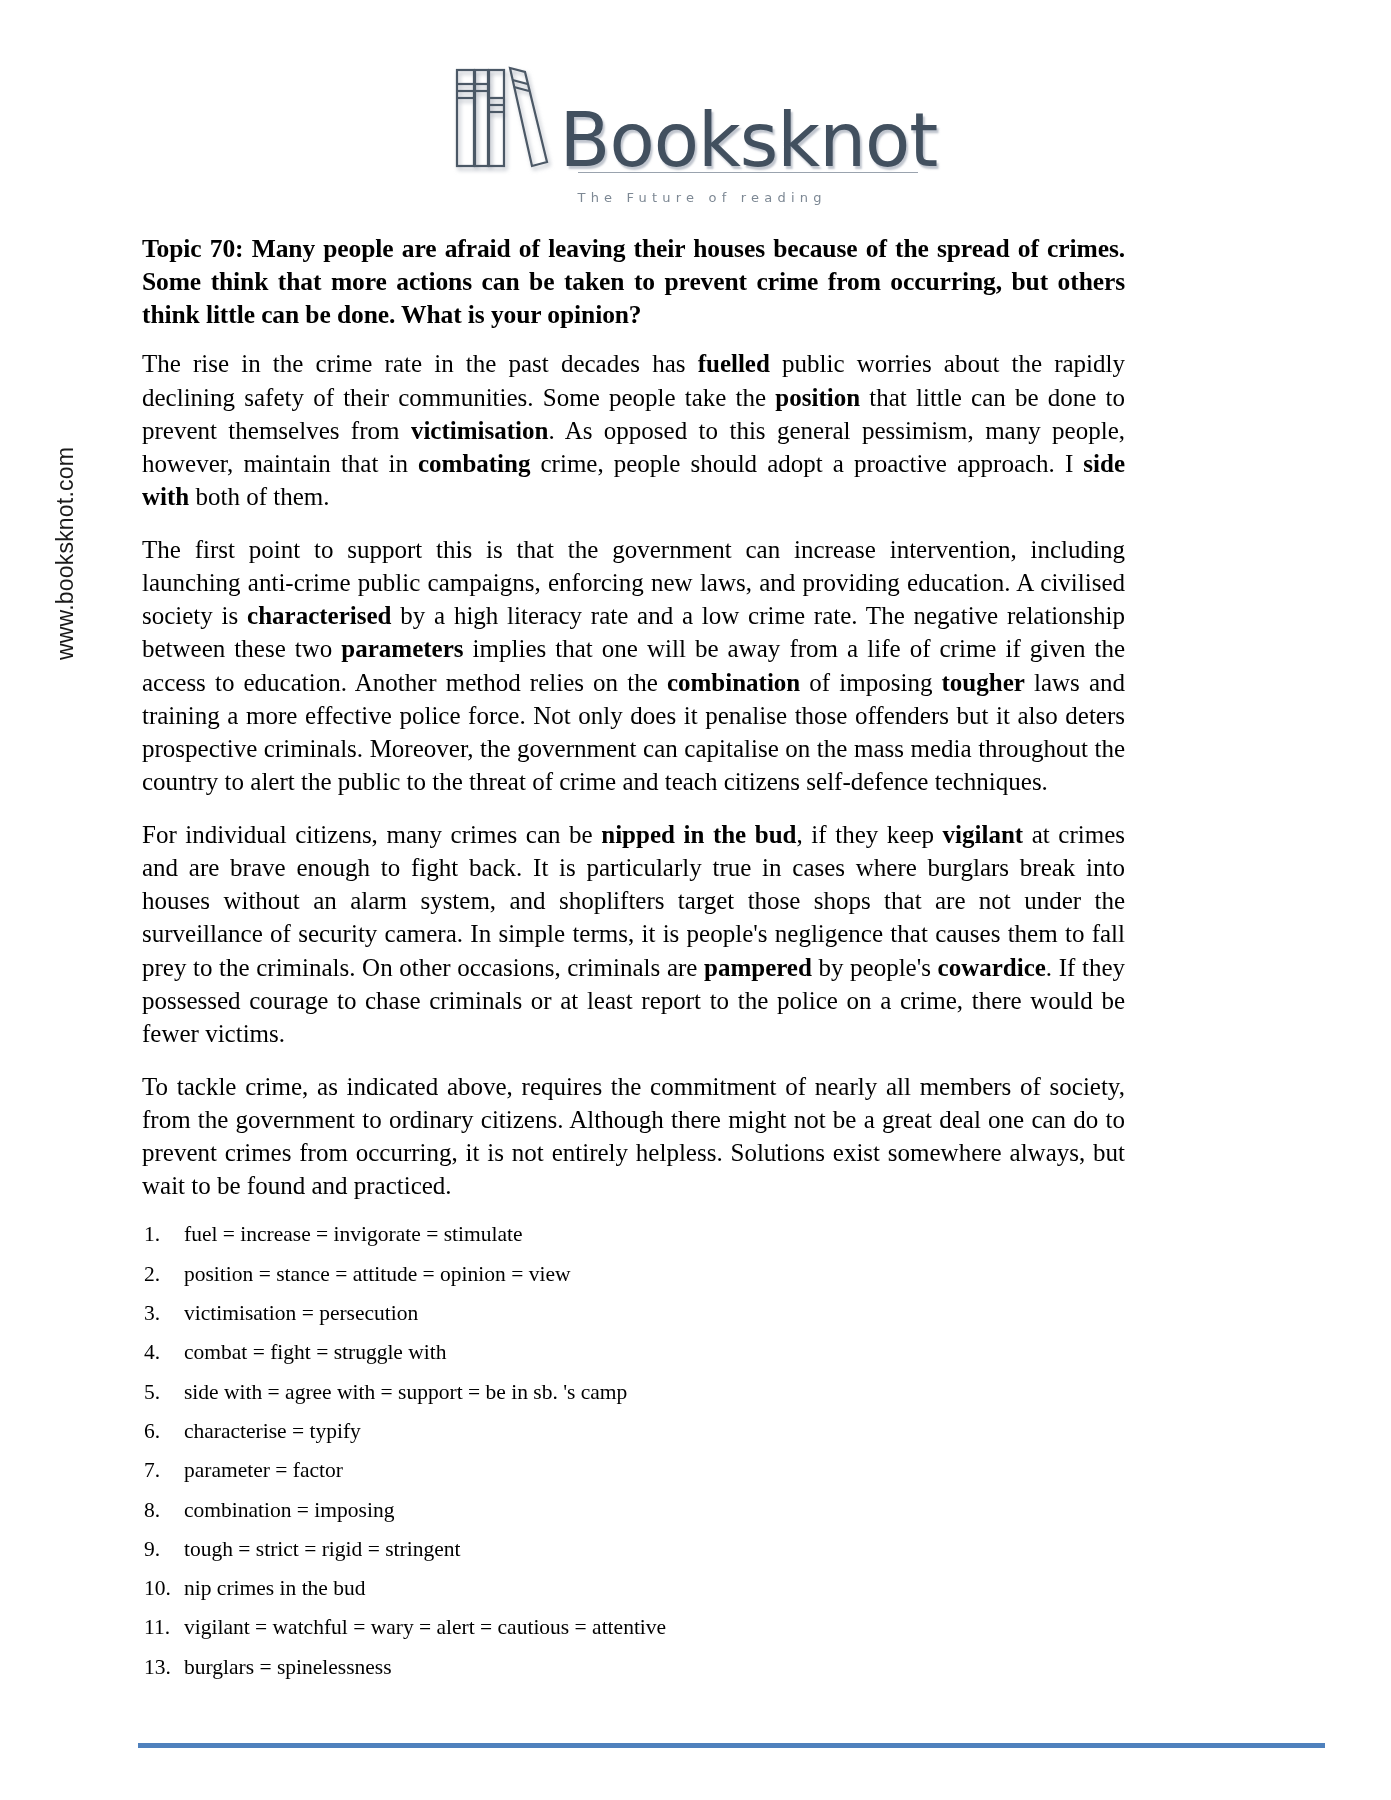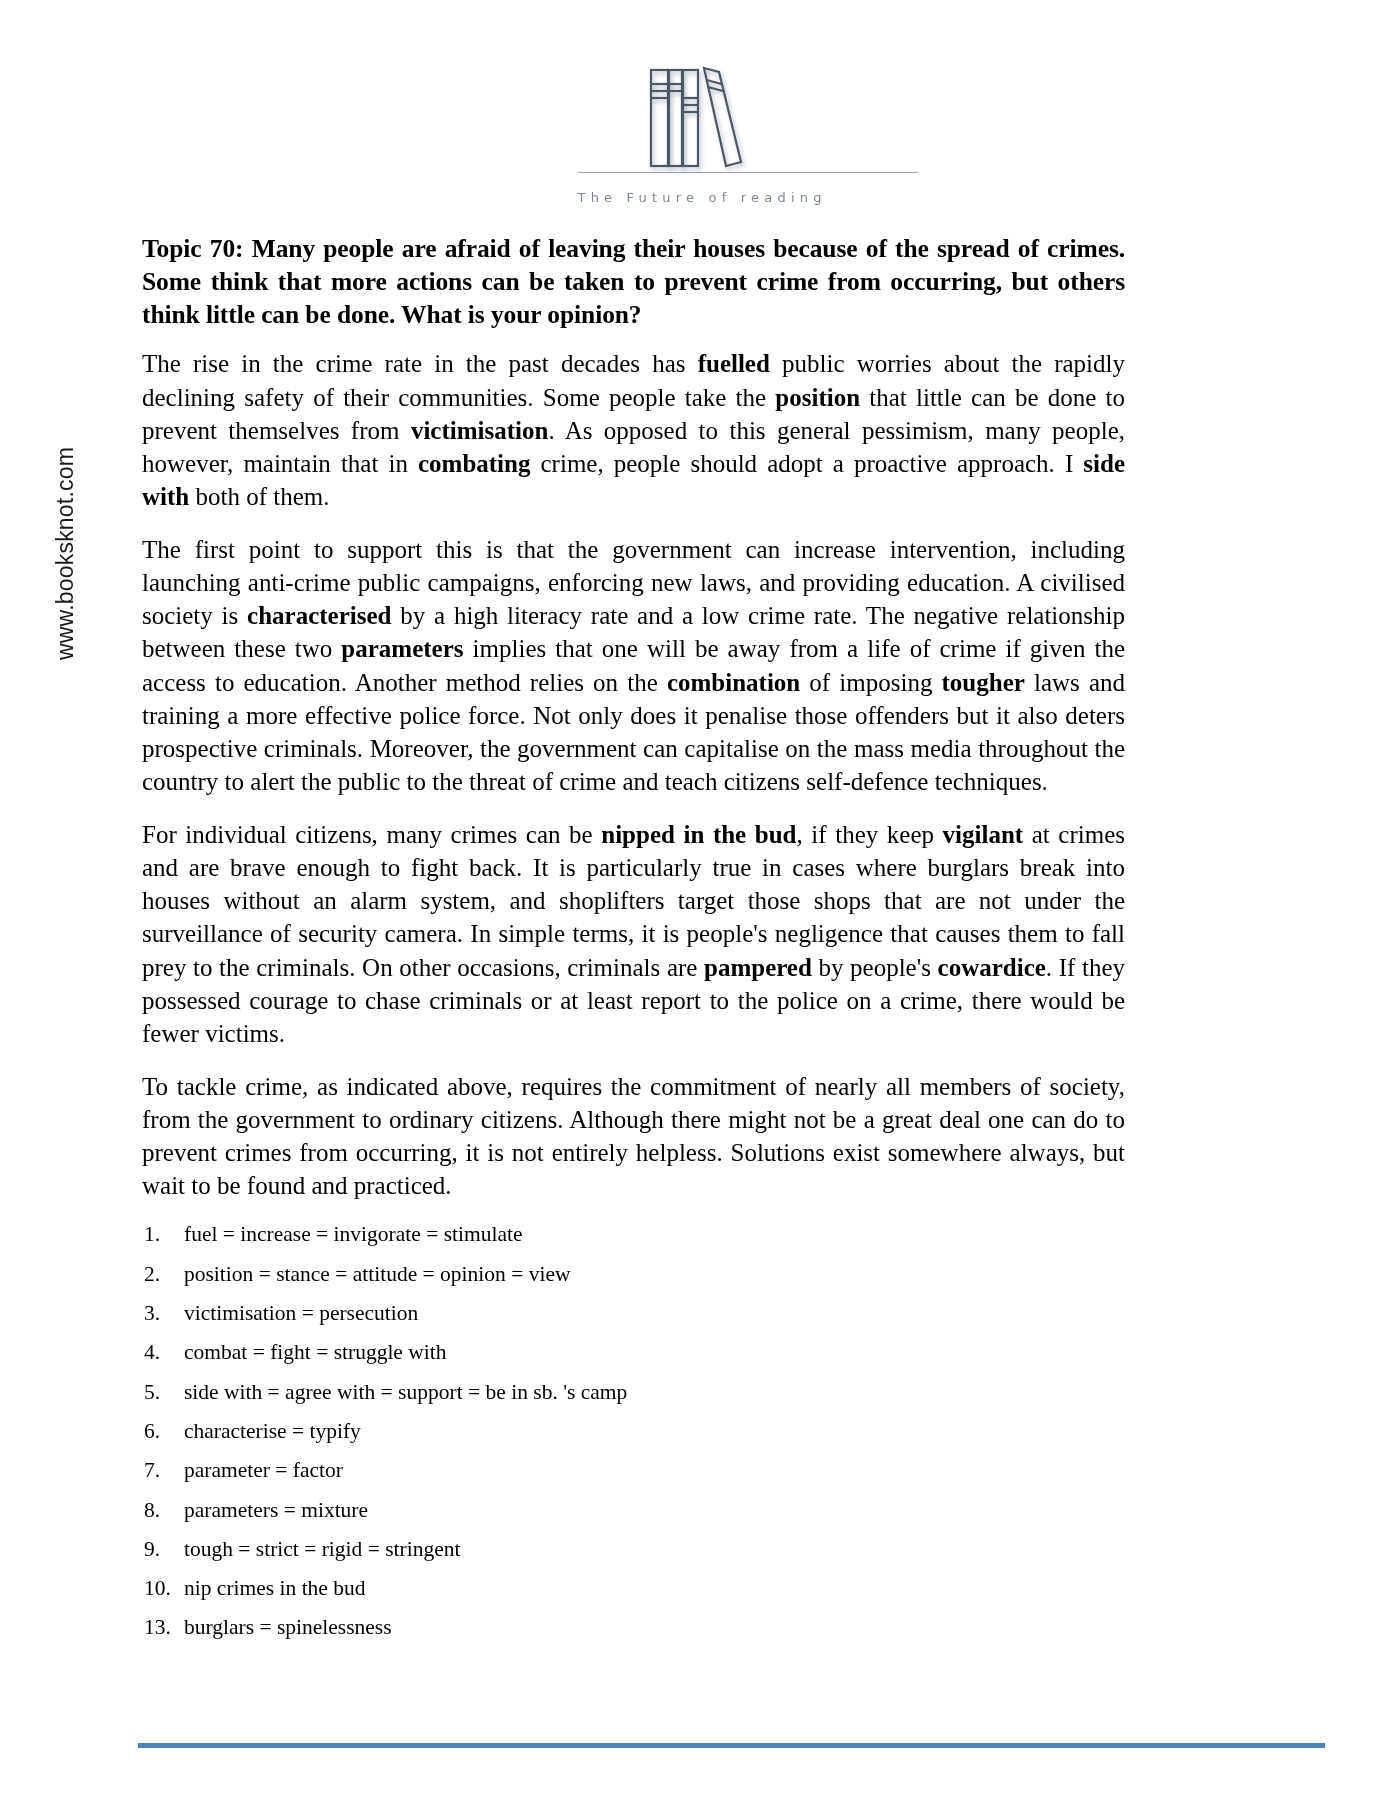--- a/index.html
+++ b/index.html
@@ -176,20 +176,21 @@
           <rect x="35" y="12" width="15" height="96"></rect>
           <line x1="35" y1="40" x2="50" y2="40"></line>
           <line x1="35" y1="47" x2="50" y2="47"></line>
           <line x1="35" y1="54" x2="50" y2="54"></line>
           <polygon points="56,10 71,14 93,104 78,108"></polygon>
           <line x1="58.5" y1="22" x2="73.5" y2="26"></line>
           <line x1="60" y1="29" x2="75" y2="33"></line>
         </g>
       </svg>
     </span>
+    <span class="logo-word">Booksknot</span>
   </div>
   <div class="logo-tagline-wrap">
     <div class="logo-tagline">The  Future  of  reading</div>
   </div>
 </div>
 
 <div class="side-watermark">www.booksknot.com</div>
 
 <div class="content">
   <h1 class="essay-title">Topic 70: Many people are afraid of leaving their houses because of the spread of crimes. Some think that more actions can be taken to prevent crime from occurring, but others think little can be done. What is your opinion?</h1>
@@ -223,29 +224,33 @@
       <li class="vocab-item">
         <span class="vocab-num">6.</span>
         <span class="vocab-text">characterise = typify</span>
       </li>
       <li class="vocab-item">
         <span class="vocab-num">7.</span>
         <span class="vocab-text">parameter = factor</span>
       </li>
       <li class="vocab-item">
         <span class="vocab-num">8.</span>
-        <span class="vocab-text">parameters = mixture</span>
+        <span class="vocab-text">combination = imposing</span>
       </li>
       <li class="vocab-item">
         <span class="vocab-num">9.</span>
         <span class="vocab-text">tough = strict = rigid = stringent</span>
       </li>
       <li class="vocab-item">
         <span class="vocab-num">10.</span>
         <span class="vocab-text">nip crimes in the bud</span>
+      </li>
+      <li class="vocab-item">
+        <span class="vocab-num">11.</span>
+        <span class="vocab-text">vigilant = watchful = wary = alert = cautious = attentive</span>
       </li>
       <li class="vocab-item">
         <span class="vocab-num">13.</span>
         <span class="vocab-text">burglars = spinelessness</span>
       </li>
     </ol>
 </div>
 
 <div class="footer">
   <div class="footer-rule"></div>

